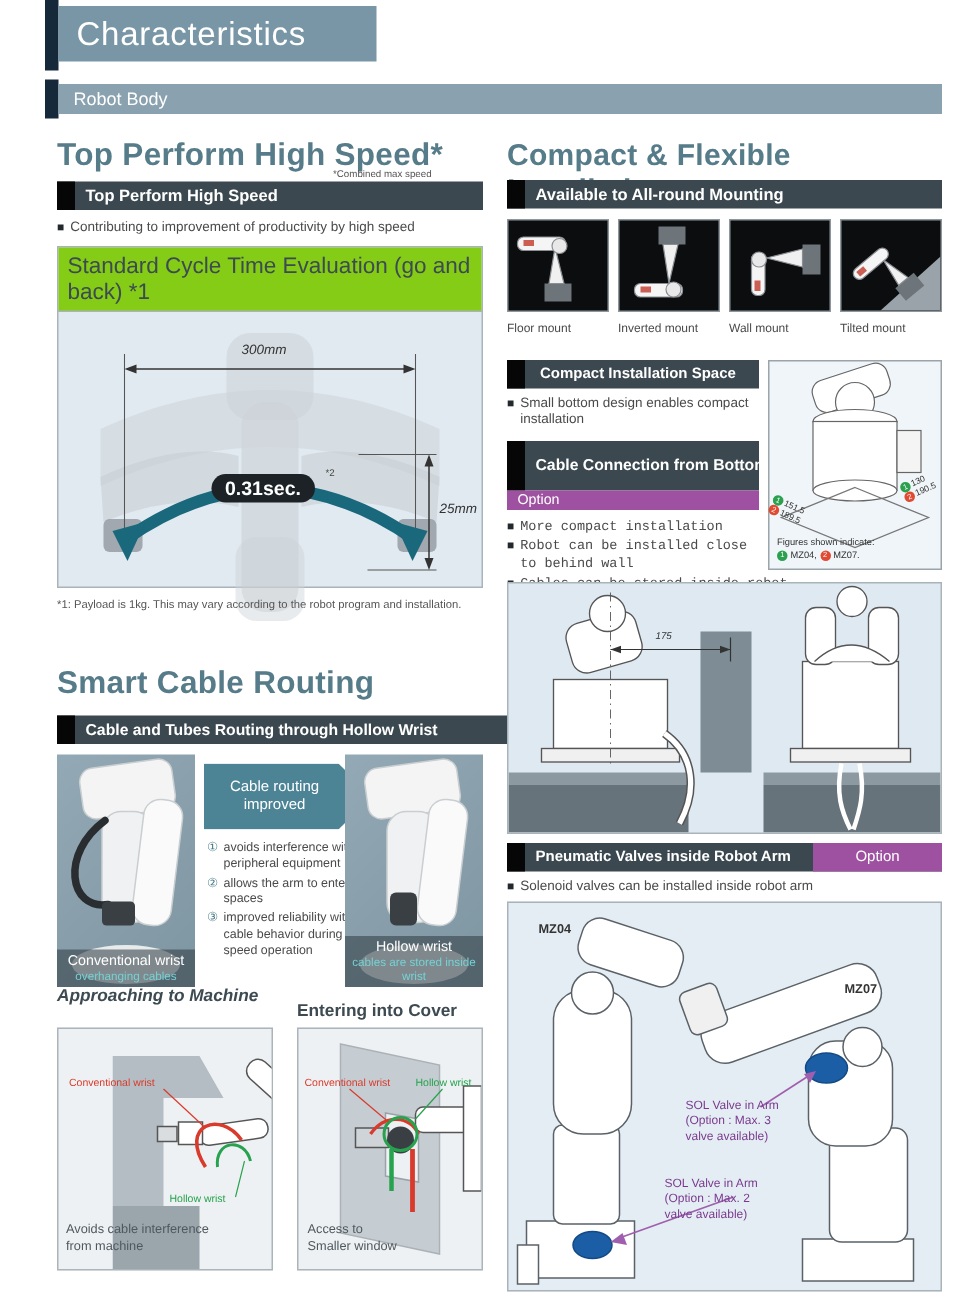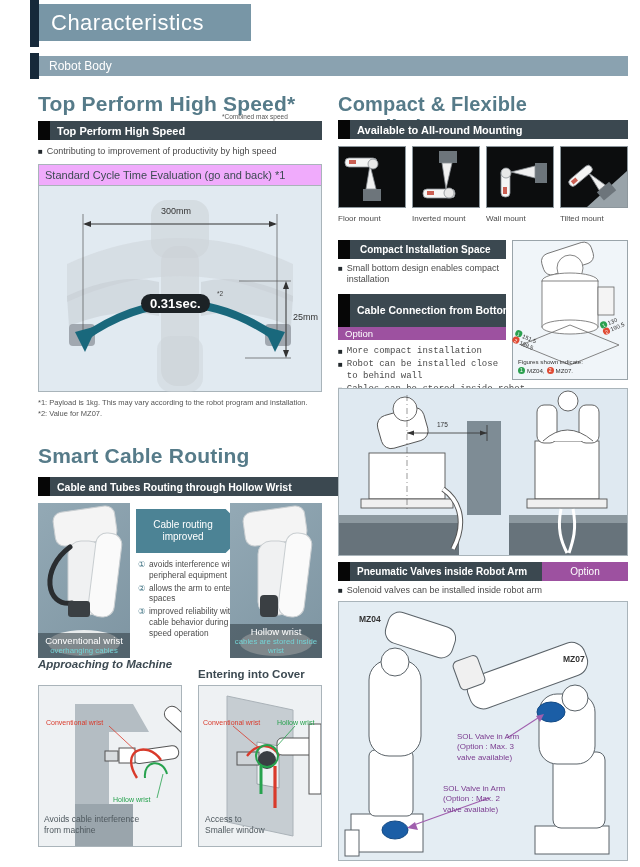--- a/index.html
+++ b/index.html
@@ -19,28 +19,28 @@
   .tiny-note { position:absolute; font-size:6.5px; color:#555; }
 
   .blackbar { position:absolute; height:19px; background:#3b4850; display:flex; align-items:center; }
   .blackbar .notch { width:12px; height:100%; background:#060606; flex:0 0 auto; }
   .blackbar .bar-text { color:#fff; font-weight:bold; font-size:11px; padding-left:7px; white-space:nowrap; }
 
   .bullet { display:flex; gap:4px; font-size:9px; color:#4a4a4a; line-height:1.25; }
   .bullet::before { content:"■"; color:#22282c; font-size:8px; line-height:1.4; }
 
   .figbox { position:absolute; border:1px solid #a9b4ba; background:#e1eaf1; }
-  .figbox .fig-header { background:#f0abfc; color:#3c4a52; font-size:11px; padding:4px 6px; border-bottom:1px solid #a9b4ba; }
+  .figbox .fig-header { background:#84cc16; color:#3c4a52; font-size:15px; padding:4px 6px; border-bottom:1px solid #a9b4ba; }
 
   .footnotes { position:absolute; font-size:7.5px; color:#555; line-height:1.4; }
 
   .pill { position:absolute; background:#1c2226; color:#fff; font-weight:bold; font-size:13px;
           padding:2px 9px; border-radius:11px; }
   .pill-sup { position:absolute; font-size:6.5px; color:#444; }
-  .dim-label { position:absolute; font-size:9px; color:#333; }
+  .dim-label { position:absolute; font-size:9px; color:#333;font-style:italic; }
 
   .photo { position:absolute; top:0; height:155px; background:linear-gradient(135deg,#93a9b5,#7e95a2); overflow:hidden; }
   .photo-caption { position:absolute; left:0; bottom:0; width:100%; background:rgba(52,63,70,.58); text-align:center; padding:2px 0 3px; }
   .photo-caption .cap-title { display:block; color:#fff; font-size:9.5px; }
   .photo-caption .cap-sub { display:block; color:#74d2d4; font-size:7.8px; }
 
   .improve-arrow { position:absolute; background:#4c8395; color:#fff; font-size:10px; line-height:1.25; text-align:center;
                    display:flex; align-items:center; justify-content:center; padding-right:18px;
                    clip-path:polygon(0 0, 80% 0, 100% 50%, 80% 100%, 0 100%); }
   .benefit { display:grid; grid-template-columns:11px 1fr; font-size:8.3px; color:#4a4a4a; line-height:1.3; margin-bottom:2px; }
@@ -126,21 +126,20 @@
       </svg>
       <span class="dim-label" style="left:122px; top:20px;">300mm</span>
       <span class="dim-label" style="left:254px; top:126px;">25mm</span>
       <span class="pill" style="left:102px; top:108px;">0.31sec.</span>
       <span class="pill-sup" style="left:178px; top:104px;">*2</span>
     </div>
   </div>
 
   <div class="footnotes" style="left:38px; top:398px; width:290px;">
     <div>*1: Payload is 1kg. This may vary according to the robot program and installation.</div>
-    <div>*2: Value for MZ07.</div>
   </div>
 
   <div class="h1" style="left:38px; top:444px; font-size:21px;">Smart Cable Routing</div>
   <div class="blackbar" style="left:38px; top:477px; width:340px;">
     <span class="notch"></span>
     <span class="bar-text" style="font-size:10.5px;">Cable and Tubes Routing through Hollow Wrist</span>
   </div>
 
   <div style="position:absolute; left:38px; top:503px; width:284px; height:155px;">
 

